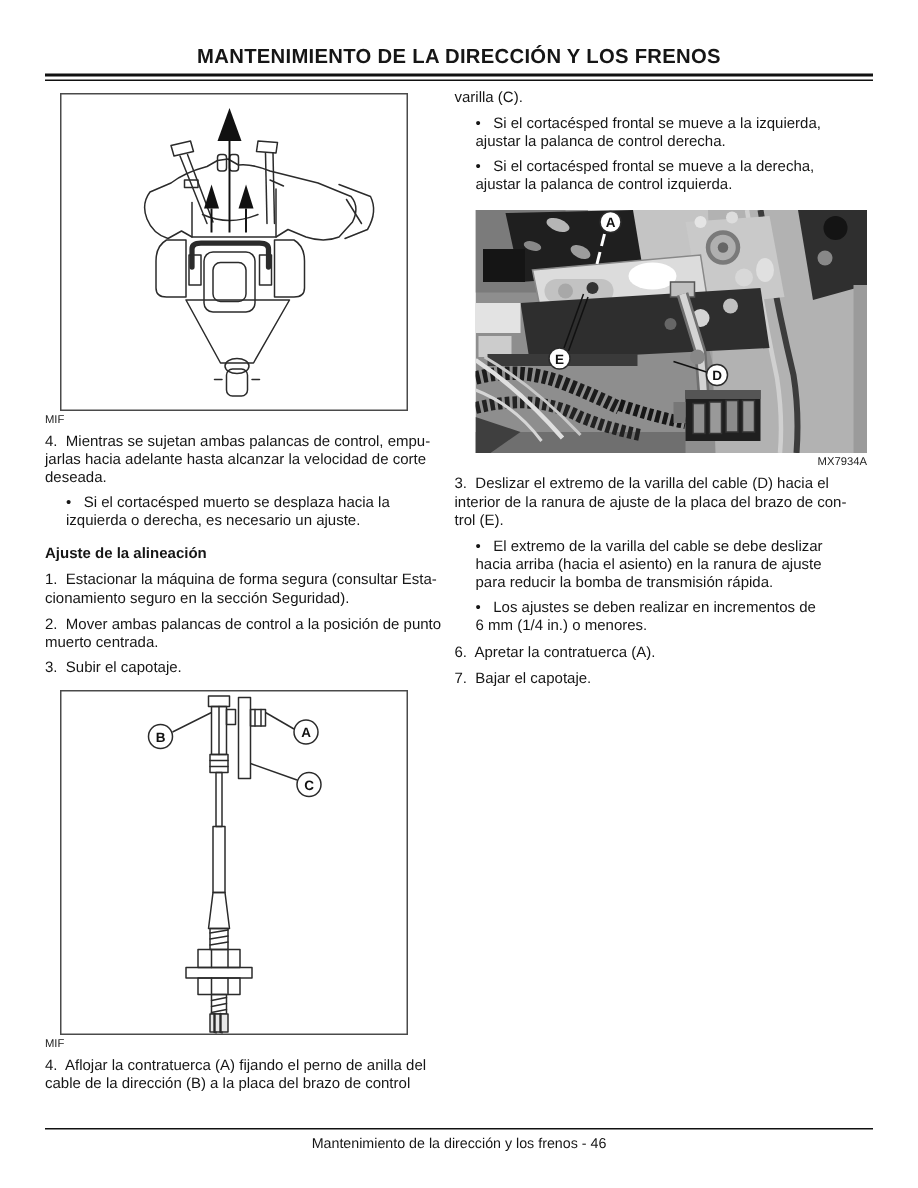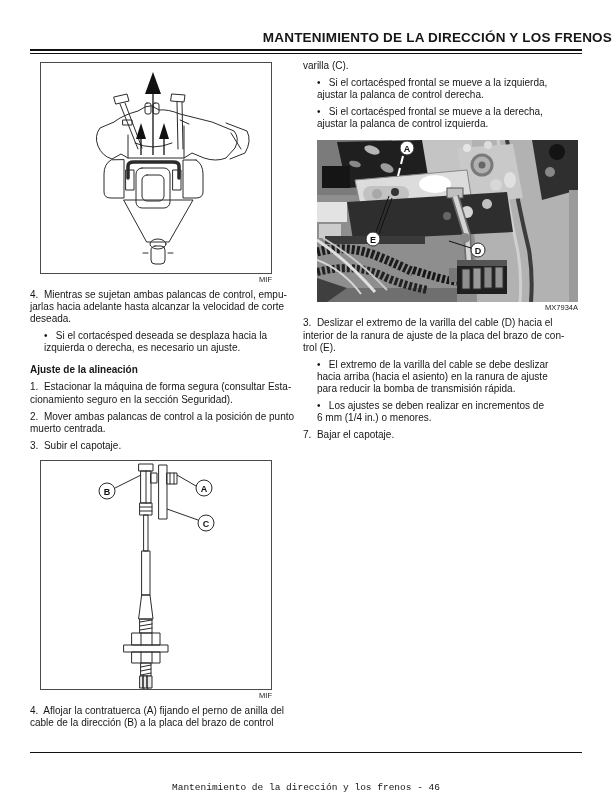--- a/index.html
+++ b/index.html
@@ -3,21 +3,21 @@
 <meta charset="utf-8">
 <style>
   html,body { margin:0; padding:0; background:#e8e8e8; }
   .page {
     position:relative; width:612px; height:792px; margin:0 auto;
     background:#ffffff; overflow:hidden;
     font-family:"Liberation Sans", sans-serif; color:#161616;
   }
   .title {
     position:absolute; top:30px; left:0; width:100%;
-    text-align:right; font-size:13.5px; font-weight:700; letter-spacing:.2px;
+    text-align:center; font-size:13.5px; font-weight:700; letter-spacing:.2px;
     margin:0;
   }
   .hr-thick { position:absolute; top:49px; left:30px; width:552px; height:2px; background:#111; }
   .hr-thin  { position:absolute; top:53px; left:30px; width:552px; height:1px; background:#111; }
 
   .col { position:absolute; font-size:10px; line-height:12.1px; }
   .col-left  { left:30px;  top:59px; width:266px; }
   .col-right { left:303px; top:58px; width:280px; }
 
   .para   { margin:4px 0 0 0; white-space:pre-wrap; }
@@ -26,33 +26,33 @@
   .mt6    { margin-top:6px; }
   .subhead { font-size:10px; font-weight:700; margin:9px 0 0 0; line-height:13px; }
 
   figure { margin:0; padding:0; }
   .figbox {
     margin:3px 0 0 10px; width:230px; border:1px solid #4a4a4a; background:#fff;
   }
   .figbox svg { display:block; }
   .fig2 { margin-top:8px; }
   .figcap {
-    width:242px; text-align:right; font-size:7.5px; line-height:10px;
+    width:242px; font-size:7.5px; line-height:10px;
     color:#222; margin-top:1px;
   }
   .photobox { margin:10px 0 0 14px; width:261px; height:162px; }
   .photobox svg { display:block; }
   .photocap {
     width:275px; text-align:right; font-size:7.5px; line-height:9px; color:#222; margin-top:1px;
   }
 
   .footer-rule { position:absolute; left:30px; top:752px; width:552px; height:1px; background:#111; }
   .footer-text {
-    position:absolute; top:782px; left:0; width:100%;
-    text-align:center; font-size:9.5px; color:#161616;font-family:Liberation Mono, monospace;
+    position:absolute; top:757px; left:0; width:100%;
+    text-align:center; font-size:9.5px; color:#161616;
   }
 
   .lineart { stroke:#2b2b2b; stroke-width:1; fill:none; stroke-linejoin:round; stroke-linecap:round; }
   .callout-circle { fill:#fff; stroke:#2b2b2b; stroke-width:1; }
   .callout-letter { font-family:"Liberation Sans", sans-serif; font-size:9px; font-weight:700; fill:#111; text-anchor:middle; }
 </style>
 </head>
 <body>
 
 <div class="page">
@@ -107,21 +107,21 @@
           <line x1="102" y1="190" x2="107" y2="190"></line>
           <line x1="127" y1="190" x2="132" y2="190"></line>
         </g>
       </svg>
     </figure>
     <div class="figcap">MIF</div>
 
     <p class="para">4.  Mientras se sujetan ambas palancas de control, empu-
 jarlas hacia adelante hasta alcanzar la velocidad de corte
 deseada.</p>
-    <p class="para bullet">•   Si el cortacésped deseada se desplaza hacia la
+    <p class="para bullet">•   Si el cortacésped muerto se desplaza hacia la
 izquierda o derecha, es necesario un ajuste.</p>
 
     <h2 class="subhead">Ajuste de la alineación</h2>
 
     <p class="para mt5">1.  Estacionar la máquina de forma segura (consultar Esta-
 cionamiento seguro en la sección Seguridad).</p>
     <p class="para mt5">2.  Mover ambas palancas de control a la posición de punto
 muerto centrada.</p>
     <p class="para mt5">3.  Subir el capotaje.</p>
 
@@ -288,19 +288,20 @@
     <div class="photocap">MX7934A</div>
 
     <p class="para mt5">3.  Deslizar el extremo de la varilla del cable (D) hacia el
 interior de la ranura de ajuste de la placa del brazo de con-
 trol (E).</p>
     <p class="para bullet">•   El extremo de la varilla del cable se debe deslizar
 hacia arriba (hacia el asiento) en la ranura de ajuste
 para reducir la bomba de transmisión rápida.</p>
     <p class="para bullet">•   Los ajustes se deben realizar en incrementos de
 6 mm (1/4 in.) o menores.</p>
+    <p class="para mt6">6.  Apretar la contratuerca (A).</p>
     <p class="para mt5">7.  Bajar el capotaje.</p>
   </section>
 
   <div class="footer-rule"></div>
   <div class="footer-text">Mantenimiento de la dirección y los frenos - 46</div>
 
 </div>
 
 </body></html>

